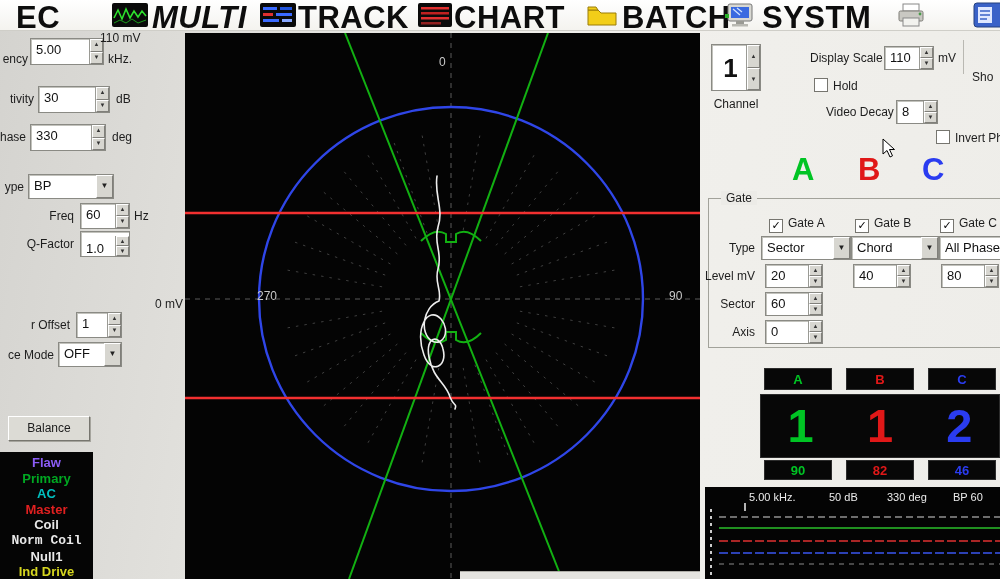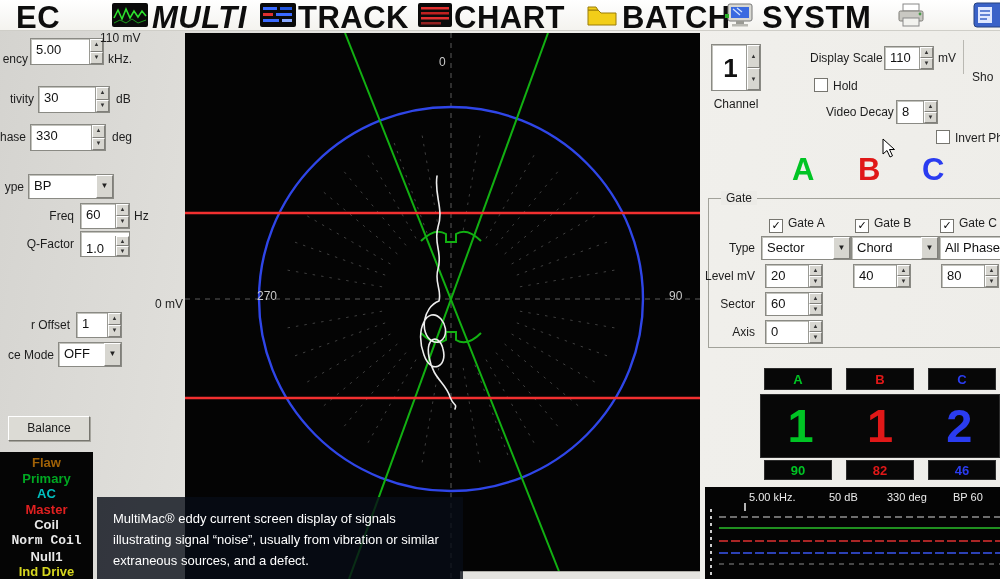--- a/index.html
+++ b/index.html
@@ -168,21 +168,21 @@
 
   <div class="abs lbl rlabel" style="left:-6px;top:348px;width:60px;">ce Mode</div>
   <div class="drop abs" style="left:58px;top:342px;width:62px;height:23px;">
     <div class="val">OFF</div>
     <div class="dbtn">▼</div>
   </div>
 
   <div class="btn abs" style="left:8px;top:416px;width:80px;height:23px;">Balance</div>
 
   <div id="siglist" class="abs" style="left:0;top:452px;width:93px;height:127px;">
-    <div style="color: #a16207;">Flaw</div>
+    <div style="color: #8b5cf6;">Flaw</div>
     <div style="color: rgb(0, 168, 34);">Primary</div>
     <div style="color: rgb(0, 192, 192);">AC</div>
     <div style="color: rgb(224, 32, 32);">Master</div>
     <div style="color: rgb(232, 232, 232);">Coil</div>
     <div style="color: rgb(232, 232, 232); font-family: Liberation Mono, monospace;">Norm Coil</div>
     <div style="color: rgb(232, 232, 232);">Null1</div>
     <div style="color: rgb(214, 214, 32);">Ind Drive</div>
   </div>
 
   <div class="abs lbl" style="left:100px;top:31px;">110 mV</div>
@@ -391,19 +391,14 @@
       <line x1="14" y1="30" x2="295" y2="30" stroke="#d8d8d8" stroke-width="1.2" stroke-dasharray="7 4"></line>
       <line x1="14" y1="41" x2="295" y2="41" stroke="#2abf2a" stroke-width="1.4"></line>
       <line x1="14" y1="54" x2="295" y2="54" stroke="#e03030" stroke-width="1.4" stroke-dasharray="9 3"></line>
       <line x1="14" y1="66" x2="295" y2="66" stroke="#3a55f0" stroke-width="1.4" stroke-dasharray="9 3"></line>
       <line x1="14" y1="77" x2="295" y2="77" stroke="#8a8a8a" stroke-width="1" stroke-dasharray="5 5"></line>
     </svg>
   </div>
 
   <div class="abs" style="left:460px;top:571px;width:240px;height:8px;background:#e4e3df;border-top:1px solid #aeada7;"></div>
 
-  <div id="caption" class="abs" style="left:97px;top:497px;width:334px;height:60px;">
-    <div>MultiMac® eddy current screen display of signals</div>
-    <div>illustrating signal “noise”, usually from vibration or similar</div>
-    <div>extraneous sources, and a defect.</div>
-  </div>
 
 </div>
 
 </body></html>

